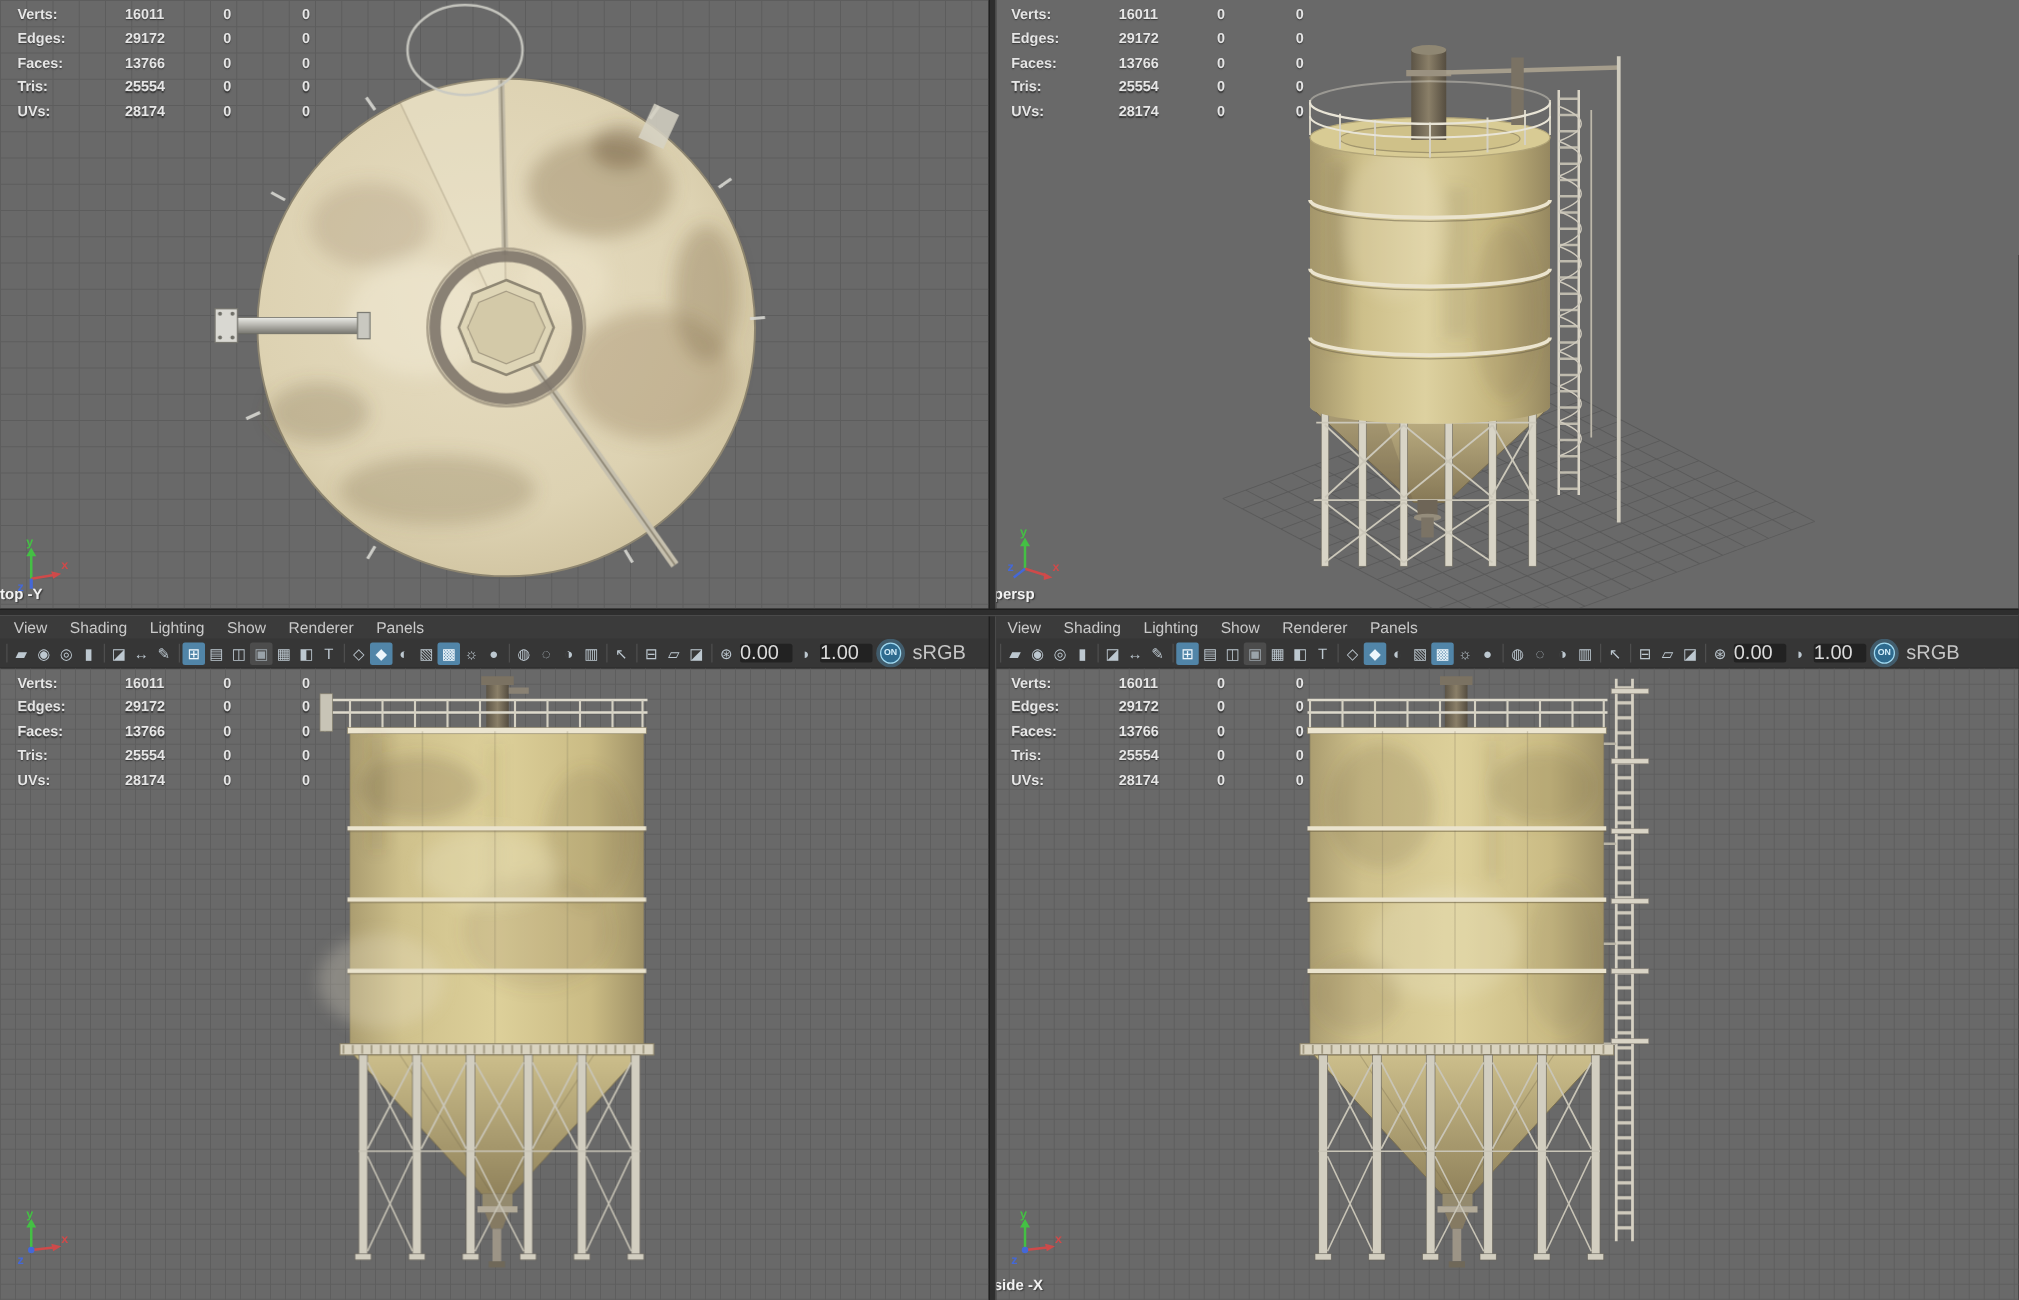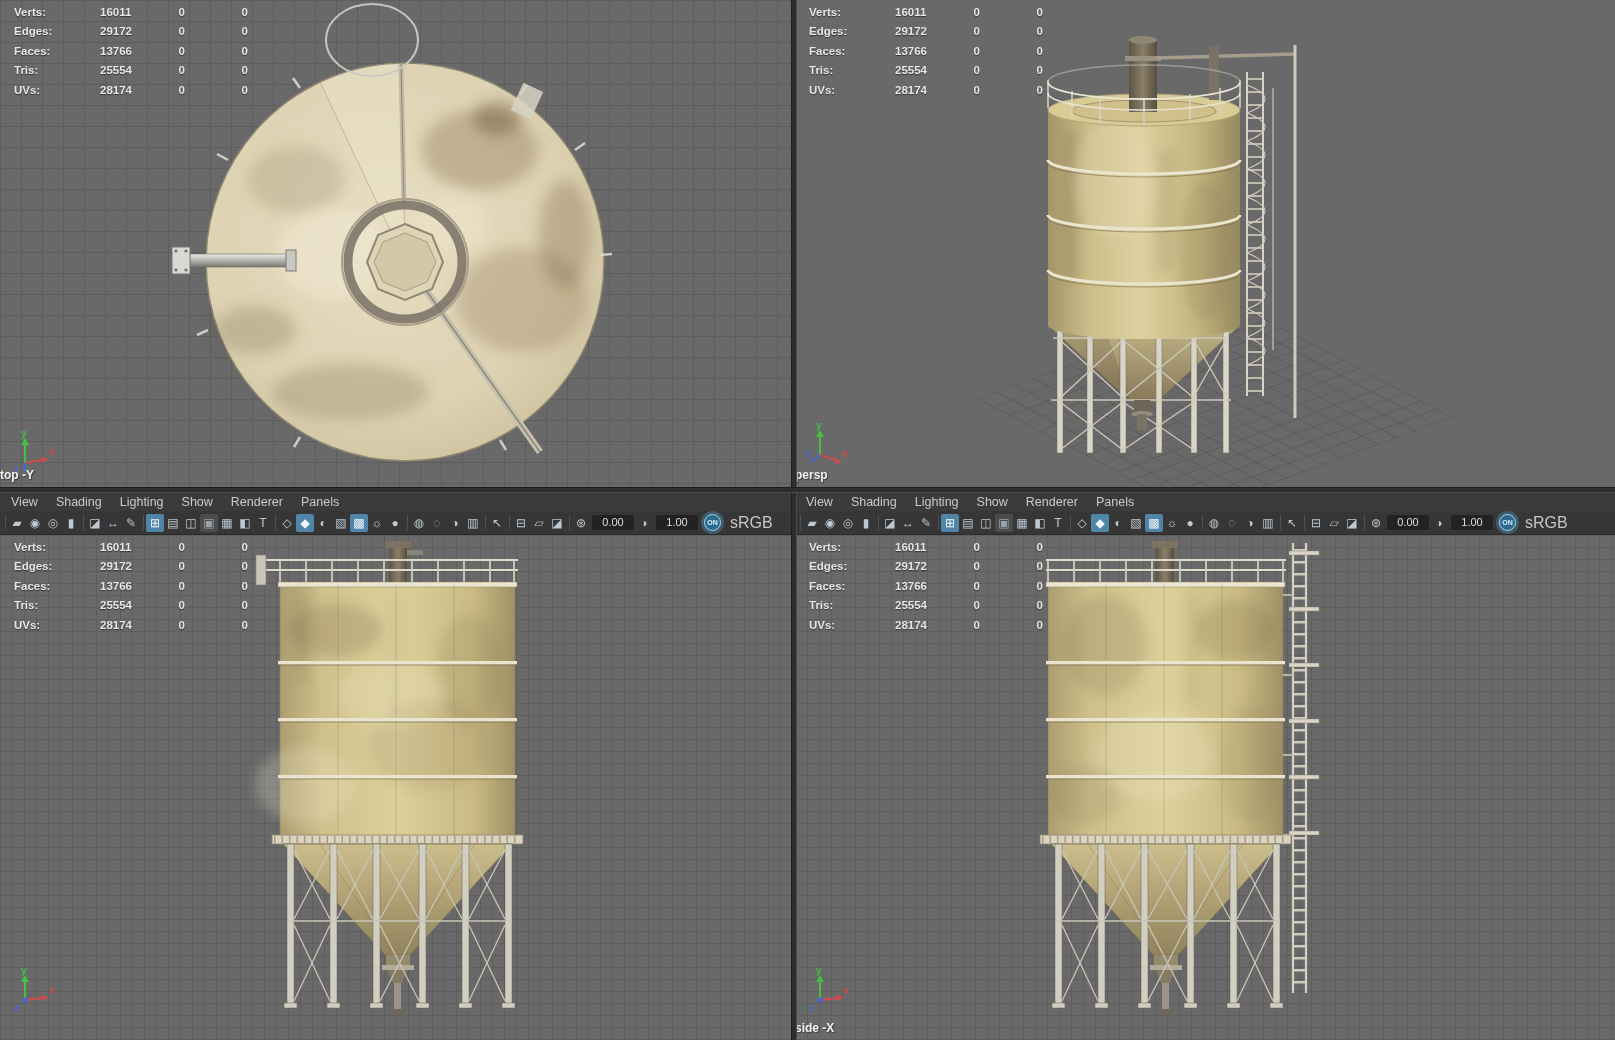--- a/index.html
+++ b/index.html
@@ -19,21 +19,21 @@
   .menu-item{padding:0 9px;font-size:12.5px;color:#c9c9c9;cursor:default;white-space:nowrap;}
   .panel-toolbar{height:24px;display:flex;align-items:center;background:#363636;
                  border-bottom:1px solid #2a2a2a;box-sizing:border-box;padding-left:2px;overflow:hidden;white-space:nowrap;}
   .tb-icon{display:inline-flex;width:18px;height:18px;align-items:center;justify-content:center;
            font-size:12px;color:#bdc8d0;flex:0 0 auto;border-radius:2px;}
   .tb-icon.active{background:#5185a8;color:#eef6fb;}
   .tb-icon.dim{background:#4c4c4c;color:#9aa3a9;}
   .tb-sep{display:inline-block;width:6px;height:15px;flex:0 0 auto;position:relative;}
   .tb-sep::after{content:"";position:absolute;left:3px;top:0;width:1px;height:15px;background:#4e4e4e;}
   .tb-field{display:inline-block;width:42px;height:15px;line-height:15px;background:#222;color:#dcdcdc;
-            font-size:11px;text-align:center;border-radius:2px;margin:0 2px;flex:0 0 auto;}
+            font-size:16px;text-align:left;border-radius:2px;margin:0 2px;flex:0 0 auto;}
   .tb-toggle{display:inline-flex;width:15px;height:15px;margin:0 4px;border-radius:50%;flex:0 0 auto;
              border:1.5px solid #9fd8f0;background:#2e6a8e;color:#d6f0fd;font-size:7px;font-weight:bold;
              align-items:center;justify-content:center;box-shadow:0 0 0 3px rgba(80,140,175,.45);}
   .tb-label{color:#c6c6c6;font-size:16px;padding:0 5px;flex:0 0 auto;}
   
   .vp-canvas{position:relative;width:100%;background:#696969;overflow:hidden;}
   #vp-top .vp-canvas,#vp-persp .vp-canvas{height:487px;}
   #panel-front .vp-canvas,#panel-side .vp-canvas{height:505px;}
   .grid-coarse{background-image:linear-gradient(#5d5d5d 1px,transparent 1px),
                linear-gradient(90deg,#5d5d5d 1px,transparent 1px);background-size:21px 21px;}

